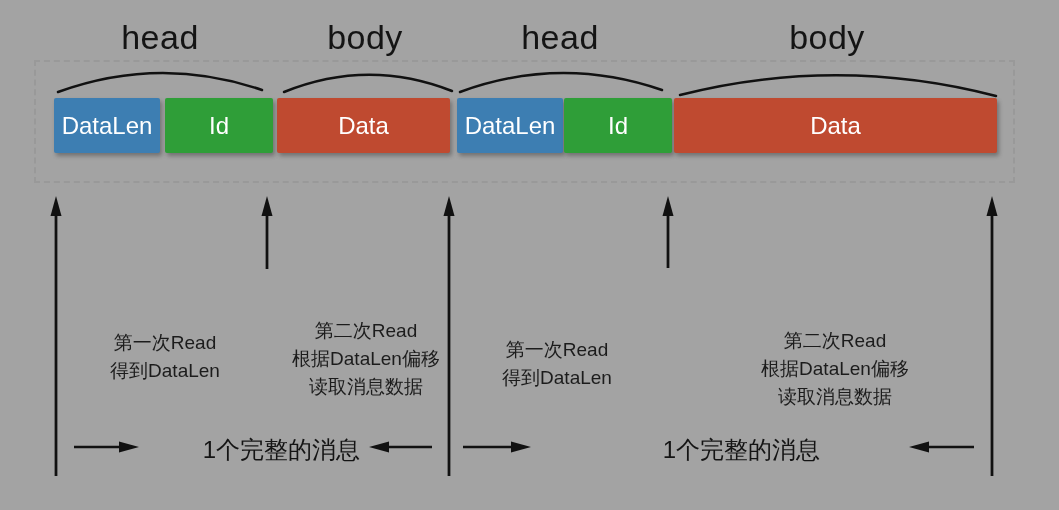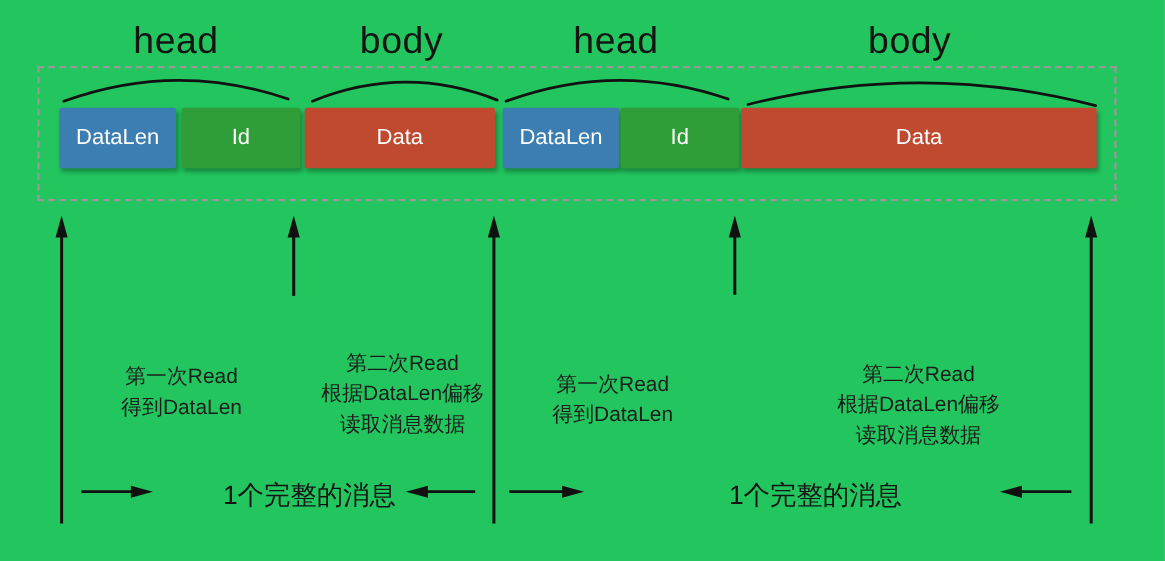--- a/index.html
+++ b/index.html
@@ -1,20 +1,20 @@
 <!DOCTYPE html>
 <html><head>
 <meta charset="utf-8">
 <style>
   html, body { margin: 0; padding: 0; background: #ffffff; }
   .canvas {
     position: relative;
     width: 1059px;
     height: 510px;
-    background: #22c55e;
+    background: #a3a3a3;
     font-family: "Liberation Sans", sans-serif;
     overflow: hidden;
   }
   .section-label {
     position: absolute;
     top: 18px;
     width: 200px;
     text-align: center;
     font-size: 34px;
     font-weight: 400;
@@ -31,21 +31,21 @@
     box-sizing: border-box;
   }
   .block {
     position: absolute;
     top: 98px;
     height: 55px;
     display: flex;
     align-items: center;
     justify-content: center;
     color: #ffffff;
-    font-size: 20px;
+    font-size: 24px;
     border-radius: 2px;
     box-shadow: 2px 3px 4px rgba(0,0,0,0.30);
   }
   .lines-layer {
     position: absolute;
     left: 0; top: 0;
     width: 1059px;
     height: 510px;
     pointer-events: none;
   }

